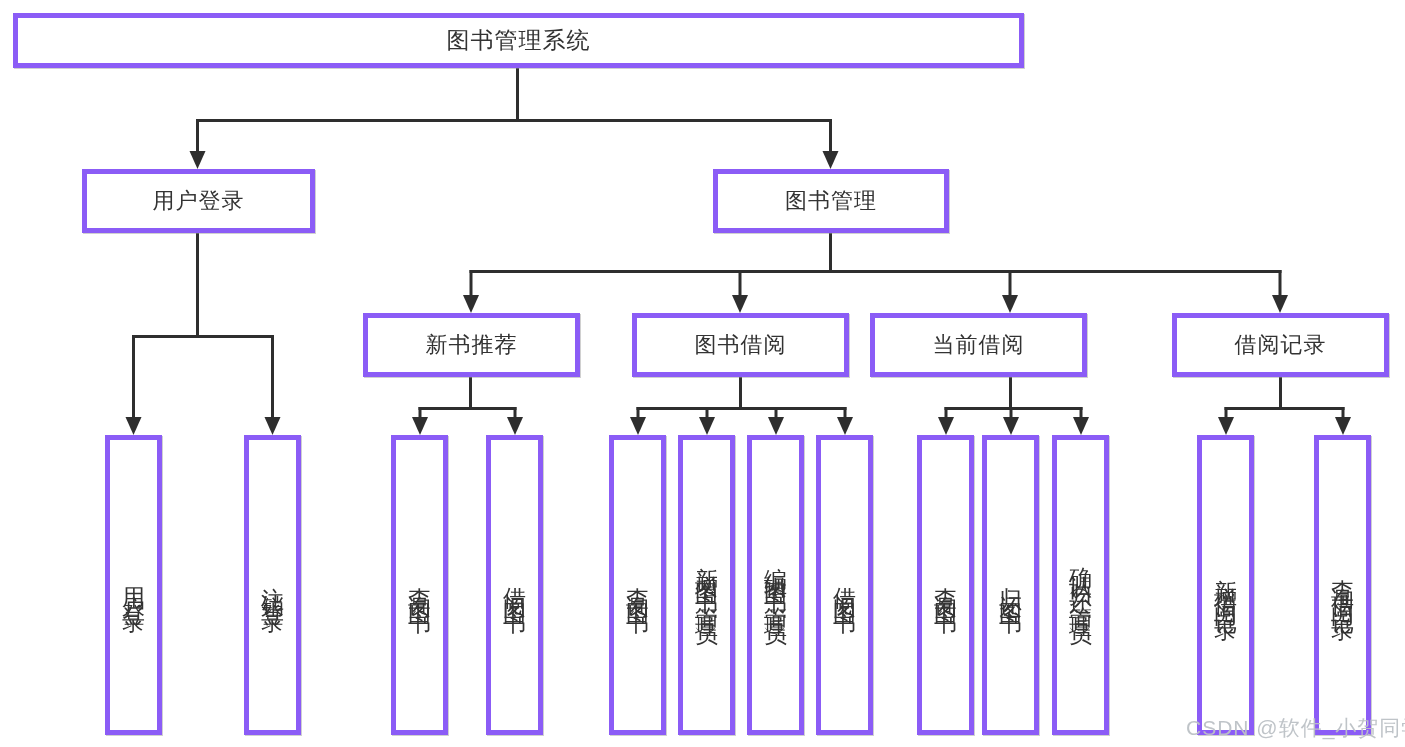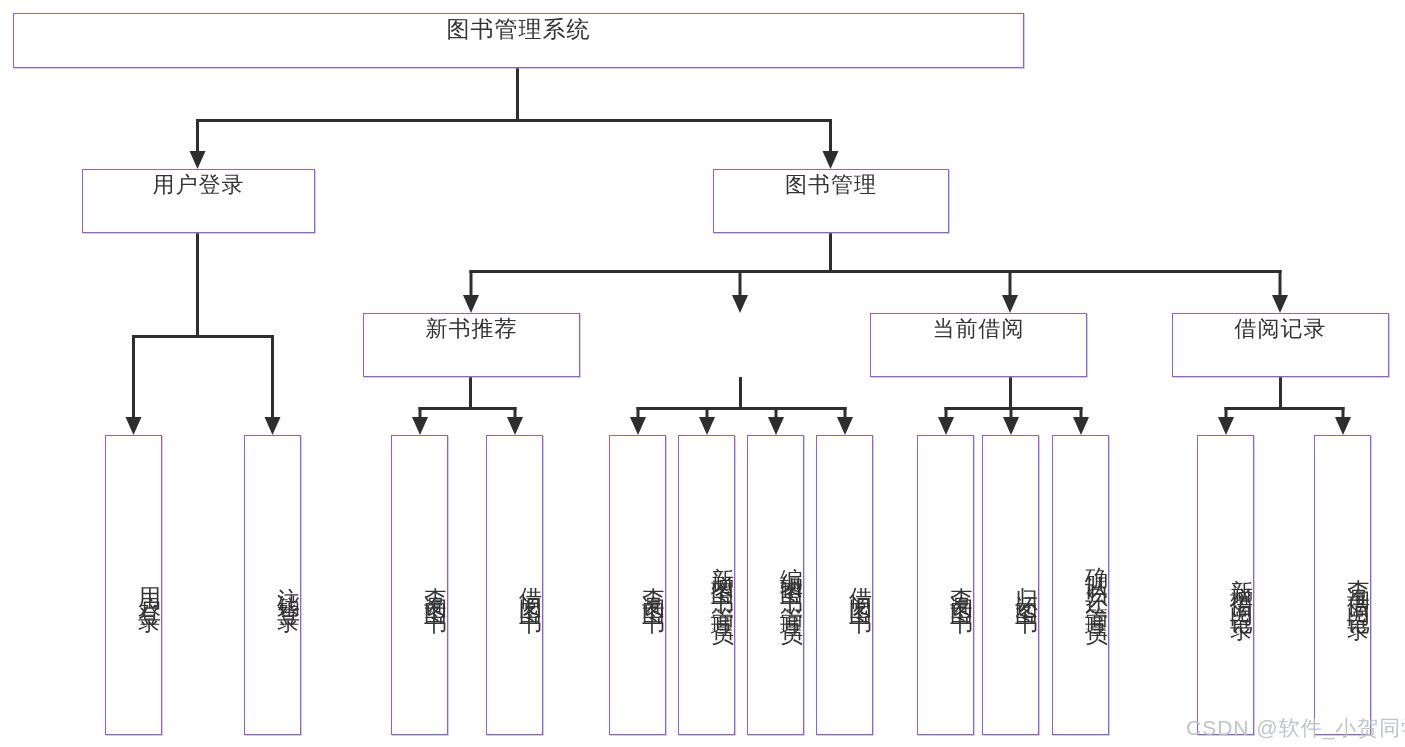--- a/index.html
+++ b/index.html
@@ -10,23 +10,24 @@
     background: #ffffff;
     overflow: hidden;
     font-family: "Liberation Sans", "DejaVu Sans", sans-serif;
     color: #333333;
   }
   svg.wires { position: absolute; left: 0; top: 0; z-index: 1; }
   .node {
     position: absolute;
     box-sizing: border-box;
     background: #ffffff;
-    border: 1px solid #8b5cf6;
+    border: 5px solid #8b5cf6;
     box-shadow: 1px 1px 0 rgba(150,150,150,0.45);
     display: flex;
+    align-items: center;
     justify-content: center;
     z-index: 2;
   }
   .node.hbox { font-size: 22px; letter-spacing: 1px; }
   .node.root { font-size: 23px; }
   .node.leaf {
     writing-mode: vertical-rl;
     text-orientation: mixed;
     font-size: 23px;
     letter-spacing: 8px;
@@ -139,20 +140,23 @@
   <div class="node hbox lvl2" style="left:82px; width:233px;">
     <span>用户登录</span>
   </div>
   <div class="node hbox lvl2" style="left:713px; width:236px;">
     <span>图书管理</span>
   </div>
 
   <div class="node hbox cat" style="left:363px;">
     <span>新书推荐</span>
   </div>
+  <div class="node hbox cat" style="left:632px;">
+    <span>图书借阅</span>
+  </div>
   <div class="node hbox cat" style="left:870px;">
     <span>当前借阅</span>
   </div>
   <div class="node hbox cat" style="left:1172px;">
     <span>借阅记录</span>
   </div>
 
   <div class="node leaf" style="left:105px;">用户登录</div>
   <div class="node leaf" style="left:244px;">注销登录</div>
 

